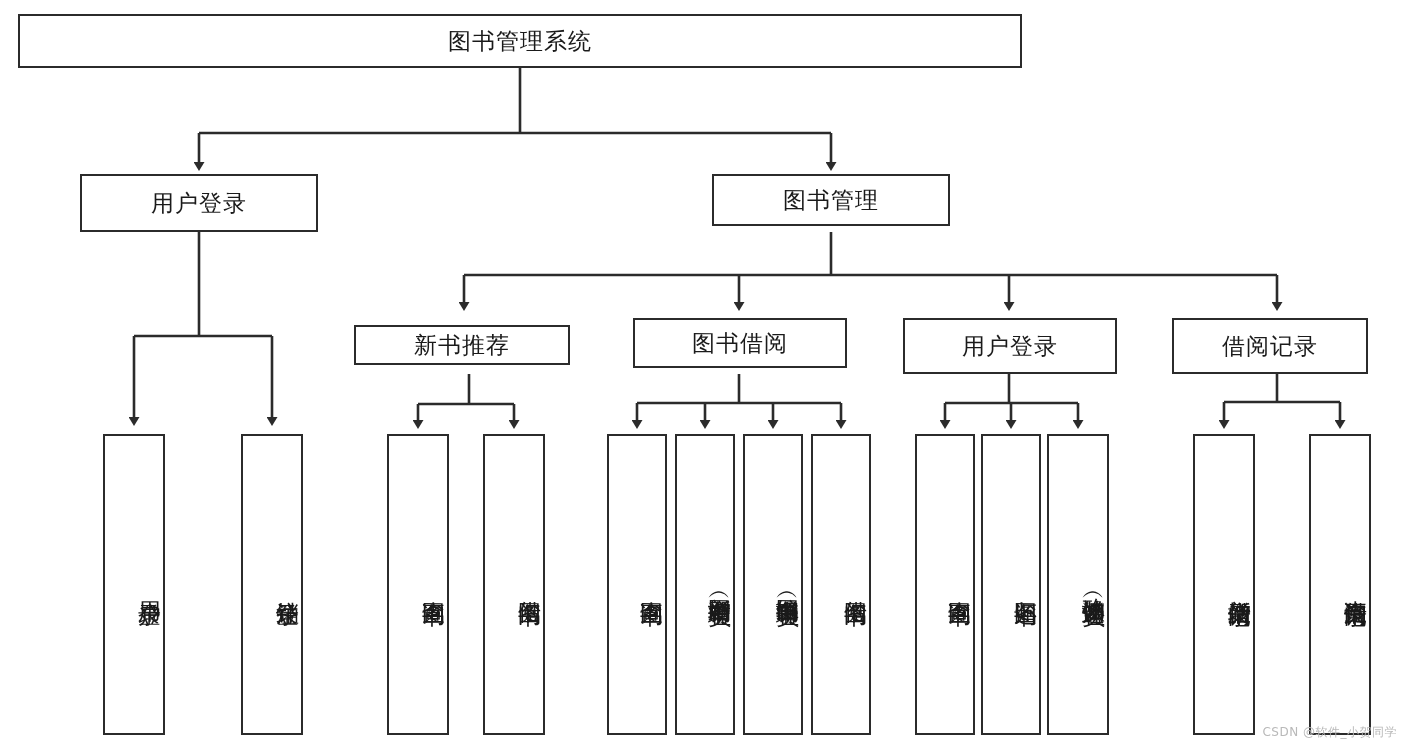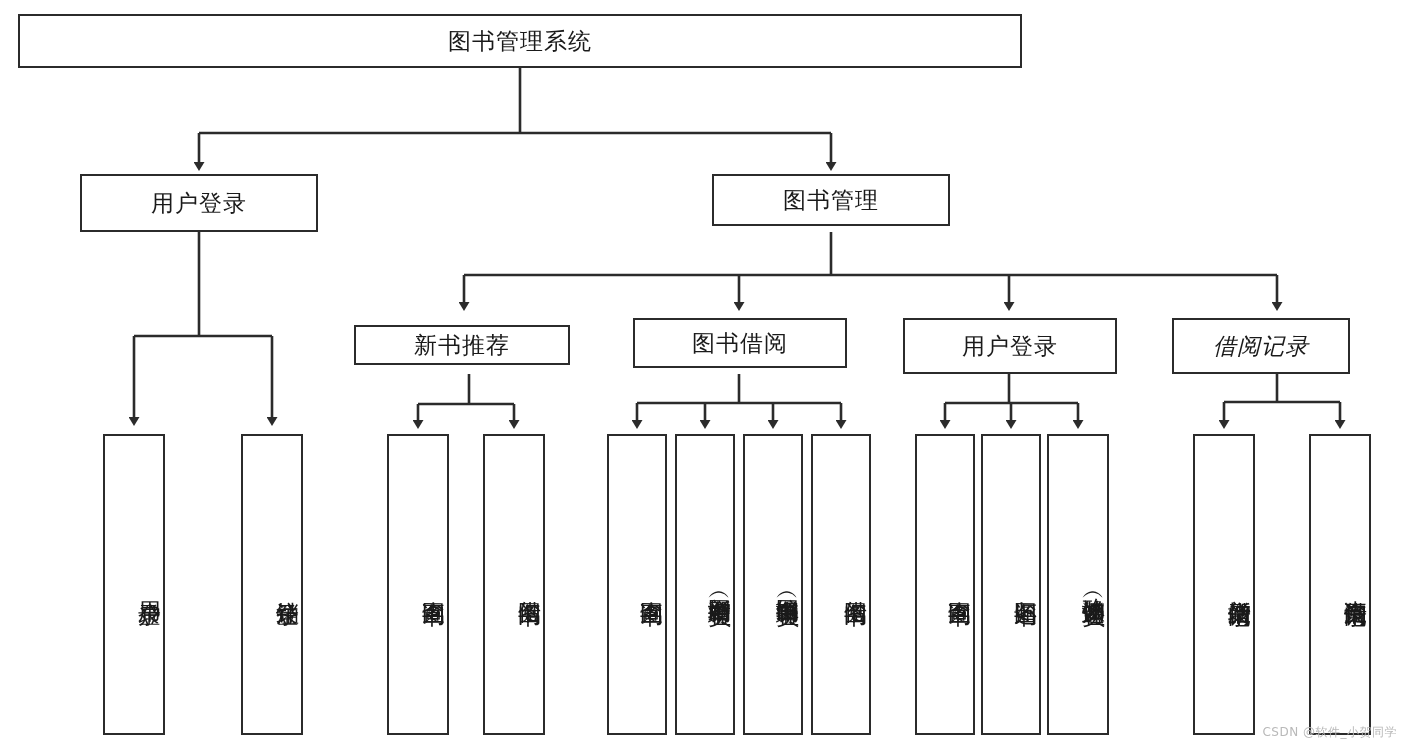--- a/index.html
+++ b/index.html
@@ -137,21 +137,21 @@
 
   <div class="node horiz" style="left:354px; top:318px; width:216px; height:40px;margin-top:7px;">
     <span class="label">新书推荐</span>
   </div>
   <div class="node horiz" style="left:633px; top:318px; width:214px; height:50px;">
     <span class="label">图书借阅</span>
   </div>
   <div class="node horiz" style="left:903px; top:318px; width:214px; height:56px;">
     <span class="label">用户登录</span>
   </div>
-  <div class="node horiz" style="left:1172px; top:318px; width:178px; height:56px;font-style:italic;">
+  <div class="node horiz" style="left:1172px; top:318px; width:196px; height:56px;">
     <span class="label">借阅记录</span>
   </div>
 
   <div class="node vert" style="left:103px; top:434px; width:62px; height:301px;">
     <span class="label">用户登录</span>
   </div>
   <div class="node vert" style="left:241px; top:434px; width:62px; height:301px;">
     <span class="label">注销登录</span>
   </div>
 

